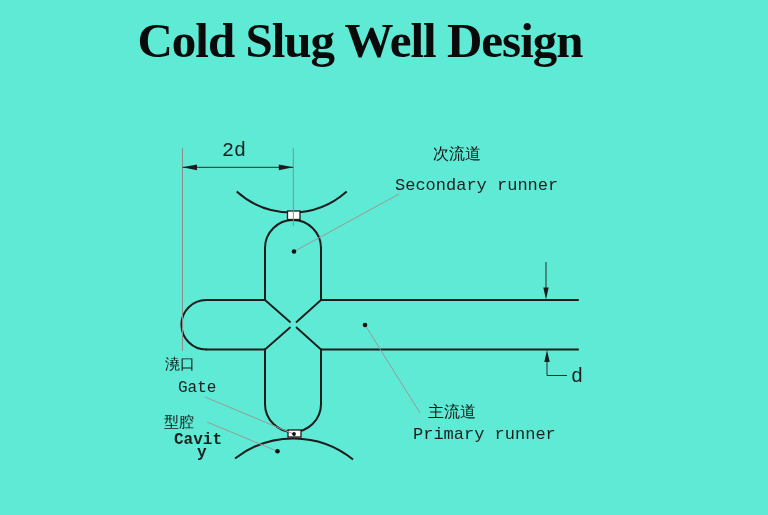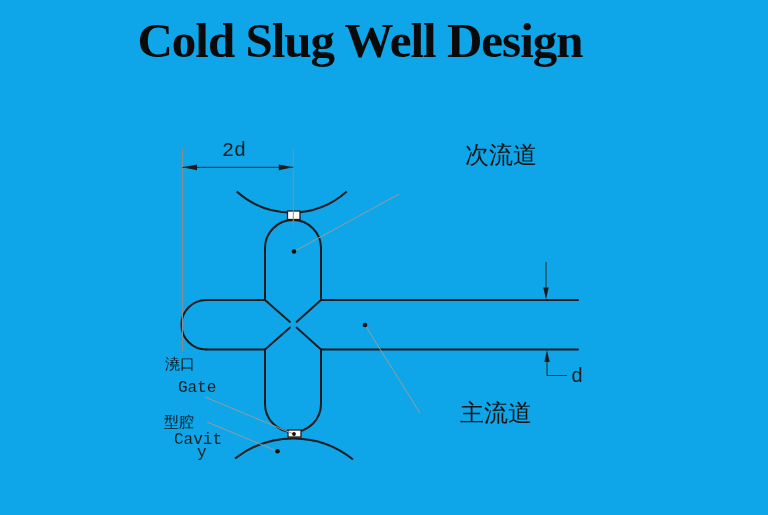--- a/index.html
+++ b/index.html
@@ -1,34 +1,34 @@
 <!DOCTYPE html>
 <html><head>
 <meta charset="utf-8">
 <style>
   html,body{margin:0;padding:0;background:#fff;}
   #canvas{
     position:relative;
     width:768px;height:515px;
-    background:#0ea5e9;
+    background:#5eead4;
     overflow:hidden;
     font-family:"Liberation Sans",sans-serif;
   }
   #canvas svg{position:absolute;left:0;top:0;}
   .lbl{position:absolute;color:#141414;white-space:nowrap;}
   .title{
     left:116px;top:13px;width:488px;
     text-align:center;
     font-family:"Liberation Serif",serif;
     font-weight:bold;
     font-size:49px;line-height:56px;
     letter-spacing:-1px;
     color:#0a0a0a;
   }
-  .cn{font-family:Liberation Serif, serif;font-size:24px;line-height:22px;margin-left:32px;}
+  .cn{font-family:Liberation Mono, monospace;font-size:16px;line-height:22px;}
   .cn-small{font-family:"Liberation Serif",serif;font-size:15px;line-height:21px;}
   .en{font-family:"Liberation Mono",monospace;font-size:17px;line-height:19px;color:#1e1e1e;}
   .en-small{font-family:"Liberation Mono",monospace;font-size:16px;line-height:18px;color:#1e1e1e;margin-left:12px;}
   .dim{font-family:"Liberation Mono",monospace;font-size:20px;line-height:21px;color:#1e1e1e;}
   .cavity-wrap{line-height:13px;}
   .cavity-wrap .second-line{display:block;padding-left:23px;}
 </style>
 </head>
 <body>
 
@@ -109,25 +109,27 @@
     </g>
   </svg>
 
   <div class="lbl title">Cold Slug Well Design</div>
 
   <div class="lbl dim" style="left:222px;top:140px;width:36px;">2d</div>
 
   <div class="lbl dim" style="left:571px;top:366px;">d</div>
 
   <div class="lbl cn" style="left:433px;top:144px;">次流道</div>
+  <div class="lbl en" style="left:395px;top:176px;">Secondary runner</div>
 
   <div class="lbl cn" style="left:428px;top:402px;">主流道</div>
+  <div class="lbl en" style="left:413px;top:425px;">Primary runner</div>
 
   <div class="lbl cn-small" style="left:165px;top:354px;">澆口</div>
   <div class="lbl en-small" style="left:166px;top:379px;">Gate</div>
 
   <div class="lbl cn-small" style="left:164px;top:412px;">型腔</div>
-  <div class="lbl en-small cavity-wrap" style="left:162px;top:434px;">
+  <div class="lbl en-small cavity-wrap" style="left:162px;top:434px;font-weight:bold;">
     <span>Cavit</span>
     <span class="second-line">y</span>
   </div>
 
 </div>
 
 </body></html>

